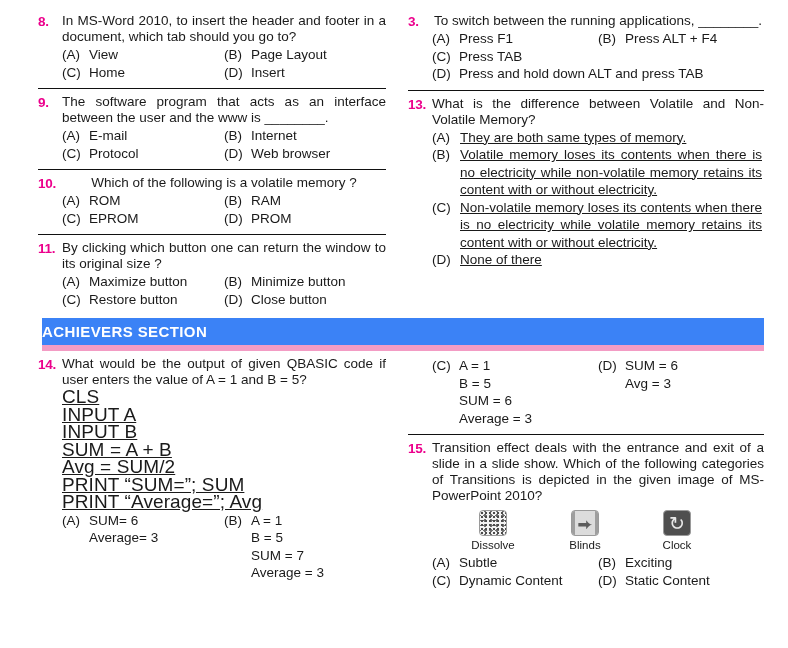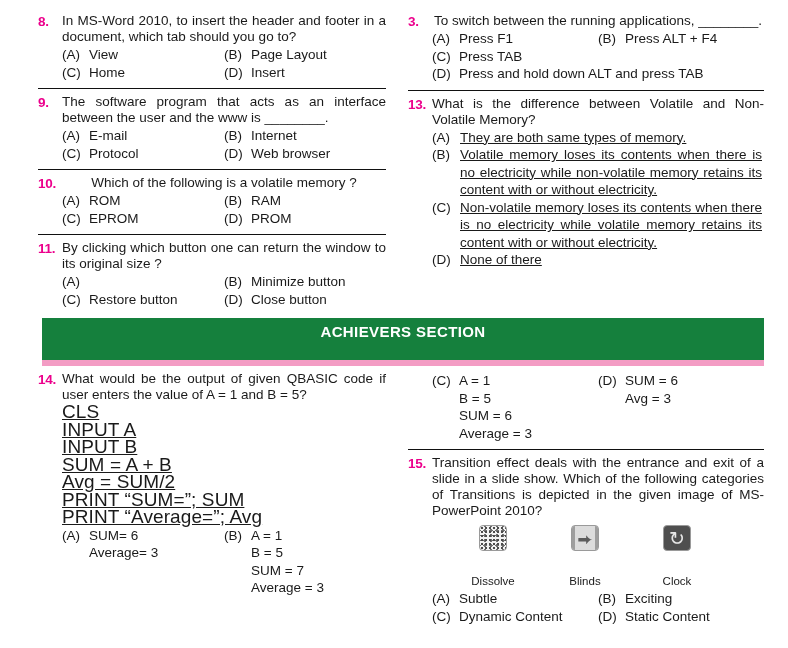--- a/index.html
+++ b/index.html
@@ -109,47 +109,46 @@
     letter-spacing: 0.1px;
     text-decoration: underline;
   }
 
   
   .banner-wrap {
     margin: 6px 0 0 0;
     padding: 0 24px 0 42px;
   }
   .banner {
-    background: #15803d;
+    background: #3b82f6;
     color: #ffffff;
-    text-align: center;
+    text-align: left;
     font-weight: bold;
     font-size: 15px;
     letter-spacing: 0.4px;
-    padding: 6px 0 20px 0;
+    padding: 6px 0 5px 0;
     line-height: 16px;
   }
   .banner-strip {
     background: #f39cc4;
     height: 6px;
     width: 100%;
   }
 
   
   .icon-row {
     display: flex;
     margin: 6px 0 2px 28px;
     gap: 26px;
   }
   .icon-cell {
     display: flex;
     flex-direction: column;
     align-items: center;
     width: 66px;
-    gap: 21px;
   }
   .icon-box {
     width: 28px;
     height: 26px;
     border: 1.5px solid #9a9a9a;
     border-radius: 4px;
     background: #e9e9e9;
     position: relative;
     overflow: hidden;
     box-sizing: border-box;
@@ -313,20 +312,21 @@
       </div>
       <hr class="divider">
 
       <div class="q">
         <div class="q-num">11.</div>
         <div class="q-body">
           <div class="q-text">By clicking which button one can return the window to its original size ?</div>
           <div class="opts">
             <div class="opt">
               <span class="opt-key">(A)</span>
+              <span class="opt-val">Maximize button</span>
             </div>
             <div class="opt">
               <span class="opt-key">(B)</span>
               <span class="opt-val">Minimize button</span>
             </div>
             <div class="opt">
               <span class="opt-key">(C)</span>
               <span class="opt-val">Restore button</span>
             </div>
             <div class="opt">

